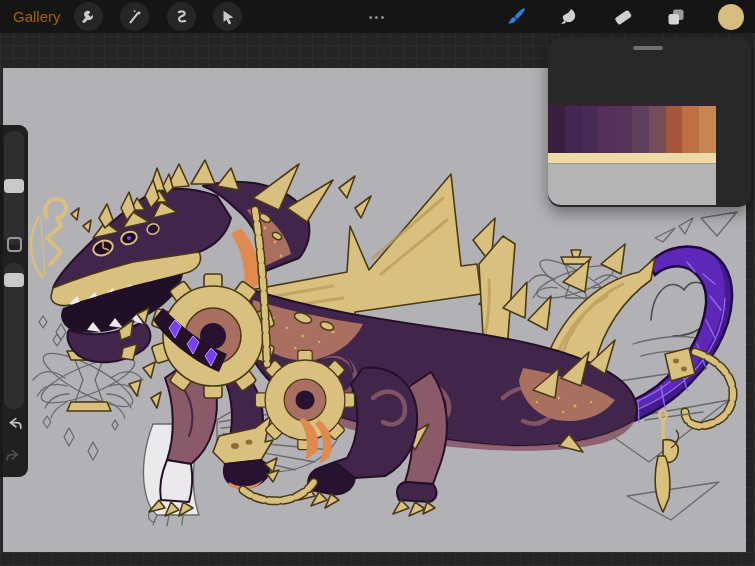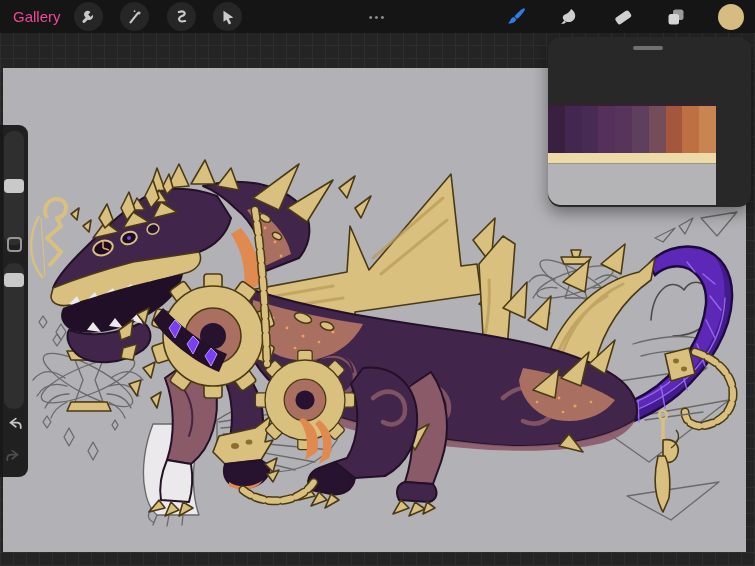--- a/index.html
+++ b/index.html
@@ -18,21 +18,21 @@
   html,body{width:755px;height:566px;overflow:hidden}
   body{font-family:"Liberation Sans",sans-serif;}
   .app{position:relative;width:755px;height:566px;
     background:
       repeating-linear-gradient(0deg, var(--grid_line) 0 1px, transparent 1px 13px),
       repeating-linear-gradient(90deg, var(--grid_line) 0 1px, transparent 1px 13px),
       var(--app_bg);}
   
   .toolbar{position:absolute;left:0;top:0;width:755px;height:33px;background:var(--toolbar_bg);
     display:flex;align-items:center;z-index:20;}
-  .gallery{color:#ec4899;font-size:15px;margin-left:13px;cursor:default}
+  .gallery{color:#a16207;font-size:15px;margin-left:13px;cursor:default}
   .tbtn{width:29px;height:29px;border-radius:50%;background:var(--circle_bg);
     display:flex;align-items:center;justify-content:center;position:absolute;top:2px;}
   .tbtn.flat{background:transparent}
   .dots{position:absolute;left:0;right:0;top:0;height:33px;display:flex;align-items:center;justify-content:center;
     color:#8f8f8f;font-size:11px;letter-spacing:2px;cursor:pointer}
   .swatch{width:26px;height:26px;border-radius:50%;}
   
   .canvas{position:absolute;left:3px;top:68px;width:743px;height:484px;background:var(--canvas_bg);overflow:hidden;z-index:1}
   .canvas svg{position:absolute;left:0;top:0}
   

